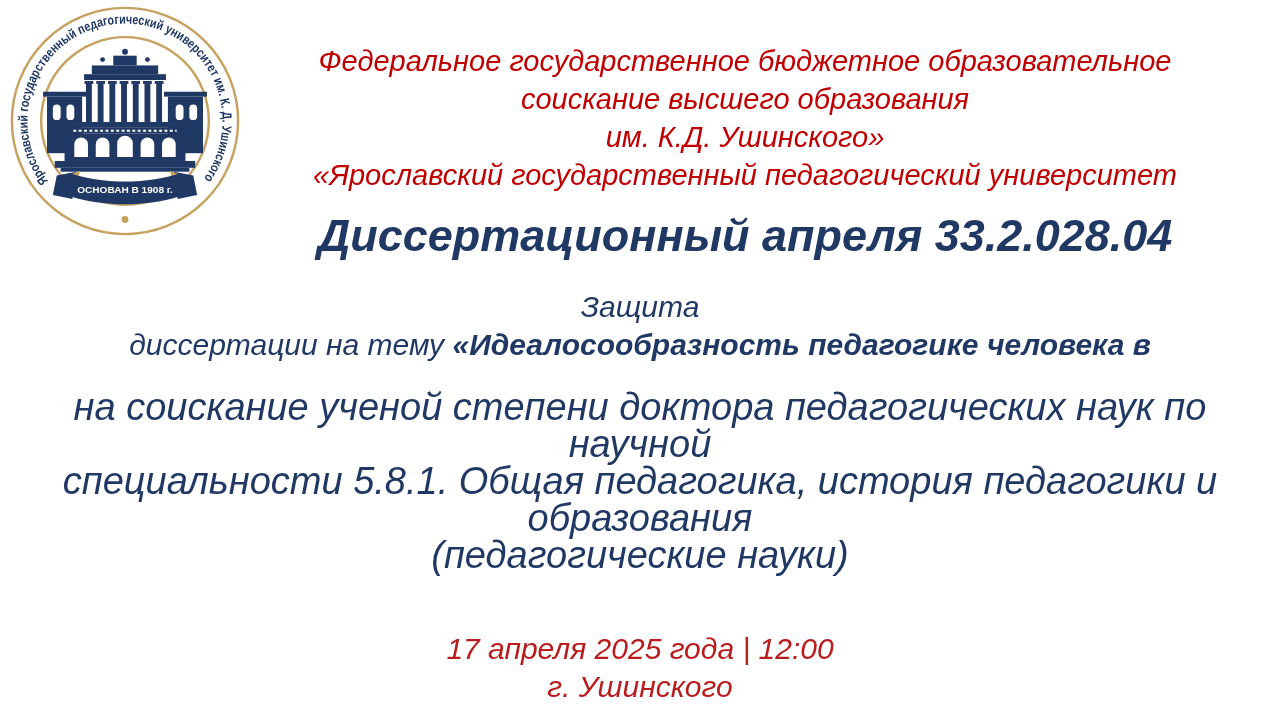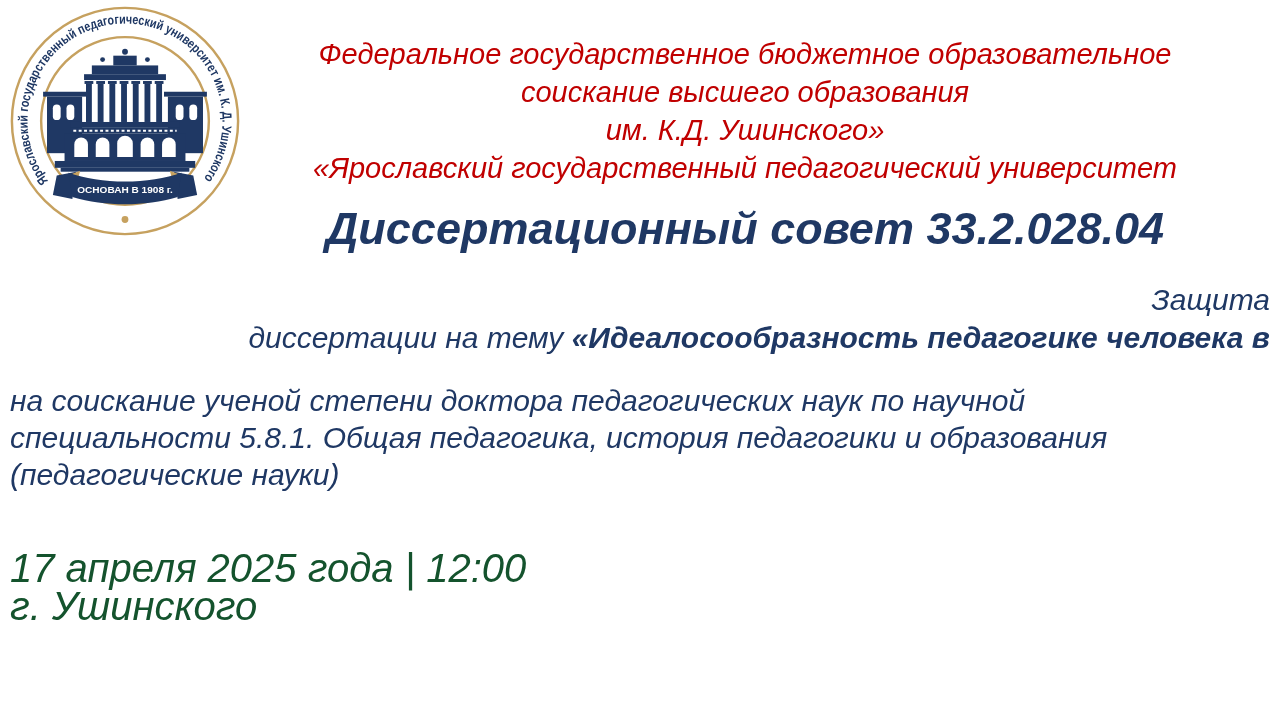--- a/index.html
+++ b/index.html
@@ -2,26 +2,26 @@
 <html><head>
 <meta charset="utf-8">
 <style>
   html,body{margin:0;padding:0}
   body{
     width:1280px;height:720px;background:#ffffff;position:relative;overflow:hidden;
     font-family:"Liberation Sans",sans-serif;font-style:italic;
   }
   .logo{position:absolute;top:4px;left:8px;width:234px;height:234px}
   .logo svg text{font-style:normal;font-family:"Liberation Sans",sans-serif}
-  .content{position:absolute;top:5px;left:0;width:1280px;height:644px}
+  .content{position:absolute;top:12px;left:0;width:1280px;height:644px}
   .header{margin:30px 20px 0 230px;text-align:center;color:#C00000;font-size:29px;line-height:38px}
   .council-title{margin:16px 20px 0 230px;text-align:center;color:#1F3864;font-weight:bold;font-size:45px;line-height:52px}
-  .defense{margin:26px 10px 0 10px;text-align:right;color:#1F3864;font-size:30px;line-height:38px}
-  .degree{margin:25px 10px 0 10px;color:#1F3864;font-size:30px;line-height:37px}
-  .footer{margin:56px 10px 0 10px;color:#14532d;font-size:40px;line-height:38px}
+  .defense{margin:26px 10px 0 10px;text-align:center;color:#1F3864;font-size:30px;line-height:38px}
+  .degree{margin:25px 10px 0 10px;text-align:center;color:#1F3864;font-size:38px;line-height:37px}
+  .footer{margin:56px 10px 0 10px;text-align:center;color:#b91c1c;font-size:30px;line-height:38px}
   .b{font-weight:bold}
 </style>
 </head>
 <body>
 
 <div class="logo">
   <svg viewBox="0 0 240 240" width="234" height="234" xmlns="http://www.w3.org/2000/svg">
     <circle cx="120" cy="120" r="116" fill="#ffffff" stroke="#C6A15F" stroke-width="2.5"></circle>
     <circle cx="120" cy="120" r="86" fill="#ffffff" stroke="#C6A15F" stroke-width="2.5"></circle>
     <path id="ringPath" d="M 41.2 181.6 A 100 100 0 1 1 198.8 181.6" fill="none"></path>
@@ -82,21 +82,21 @@
 </div>
 
 <div class="content">
   <div class="header">
     <div>Федеральное государственное бюджетное образовательное</div>
     <div>соискание высшего образования</div>
     <div>им. К.Д. Ушинского»</div>
     <div>«Ярославский государственный педагогический университет</div>
   </div>
 
-  <div class="council-title">Диссертационный совет 33.2.028.04</div>
+  <div class="council-title">Диссертационный апреля 33.2.028.04</div>
 
   <div class="defense">
     <div>Защита</div>
     <div><span>диссертации на тему </span><span class="b">«Идеалосообразность педагогике человека в</span></div>
   </div>
 
   <div class="degree">
     <div>на соискание ученой степени доктора педагогических наук по научной</div>
     <div>специальности 5.8.1. Общая педагогика, история педагогики и образования</div>
     <div>(педагогические науки)</div>

